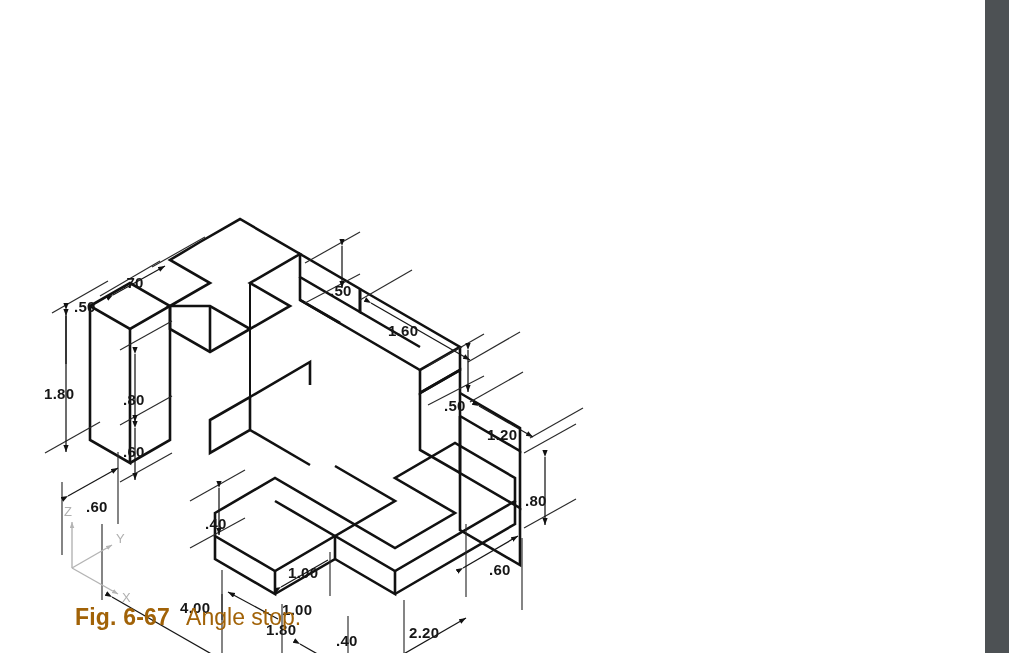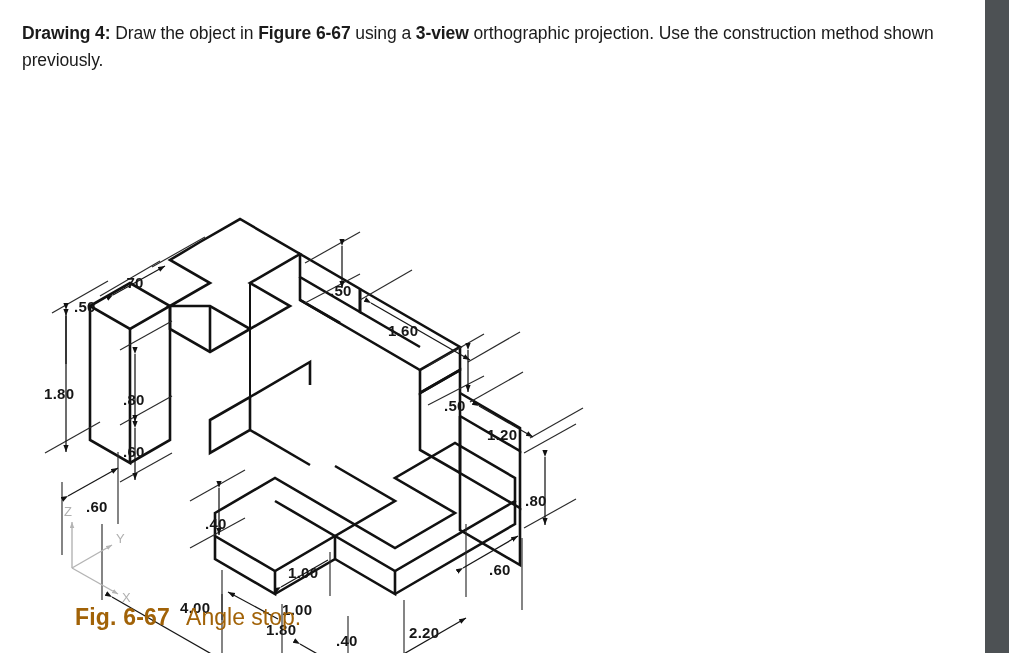--- a/index.html
+++ b/index.html
@@ -110,23 +110,20 @@
   #caption .captitle {
     margin-left: 16px;
     font-weight: 400;
   }
 </style>
 </head>
 <body>
 
 <div id="page">
 
-  <div id="instruction">
-    <b>Drawing 4:</b><span> Draw the object in </span><b>Figure 6-67</b><span> using a </span><b>3-view</b><span> orthographic projection.  Use the construction method shown previously.</span>
-  </div>
 
   <div class="fig-wrap">
     <svg class="iso" width="700" height="553" viewBox="0 0 700 553">
 
       <defs>
         <marker id="ar" markerWidth="9" markerHeight="9" refX="8" refY="3" orient="auto" markerUnits="userSpaceOnUse">
           <path d="M0,0 L8,3 L0,6 Z" class="arrow"></path>
         </marker>
         <marker id="arS" markerWidth="8" markerHeight="8" refX="7" refY="2.6" orient="auto" markerUnits="userSpaceOnUse">
           <path d="M0,0 L7,2.6 L0,5.2 Z" class="arrow"></path>

